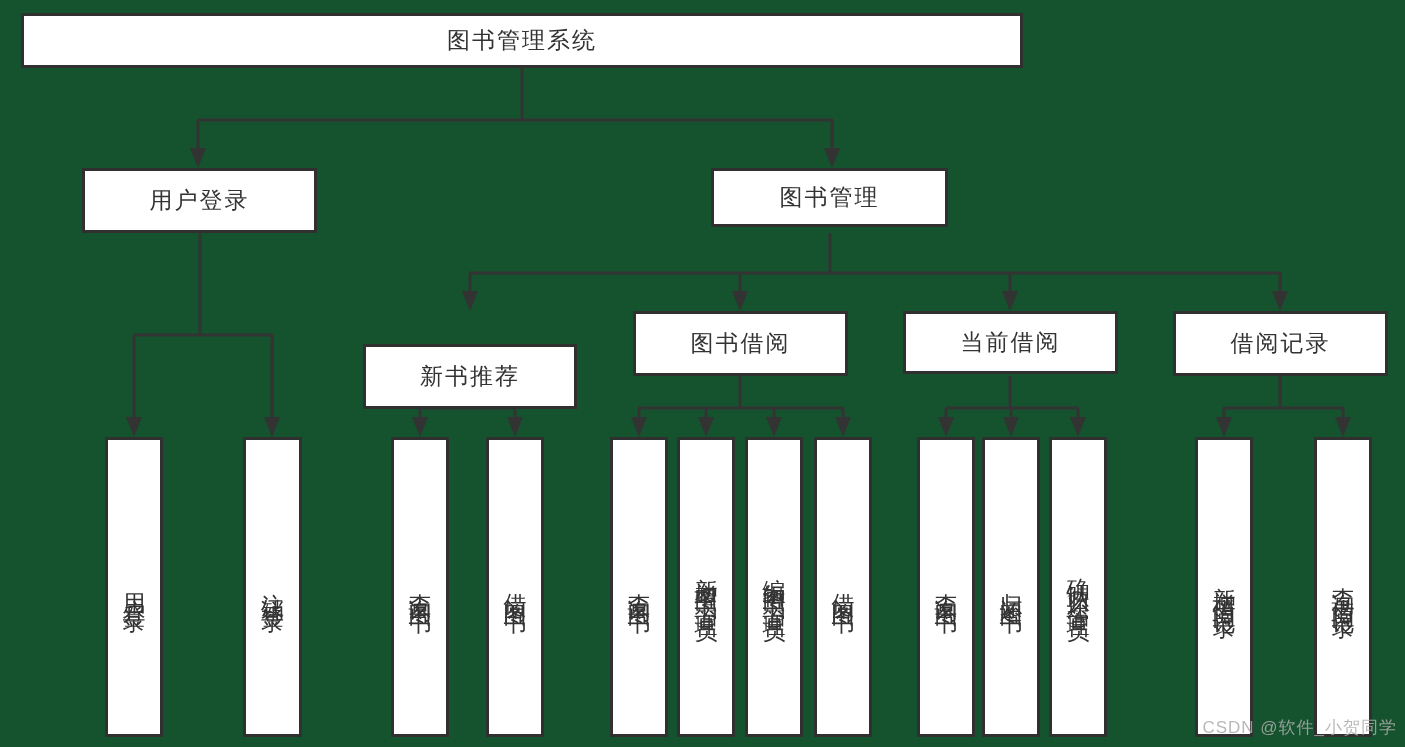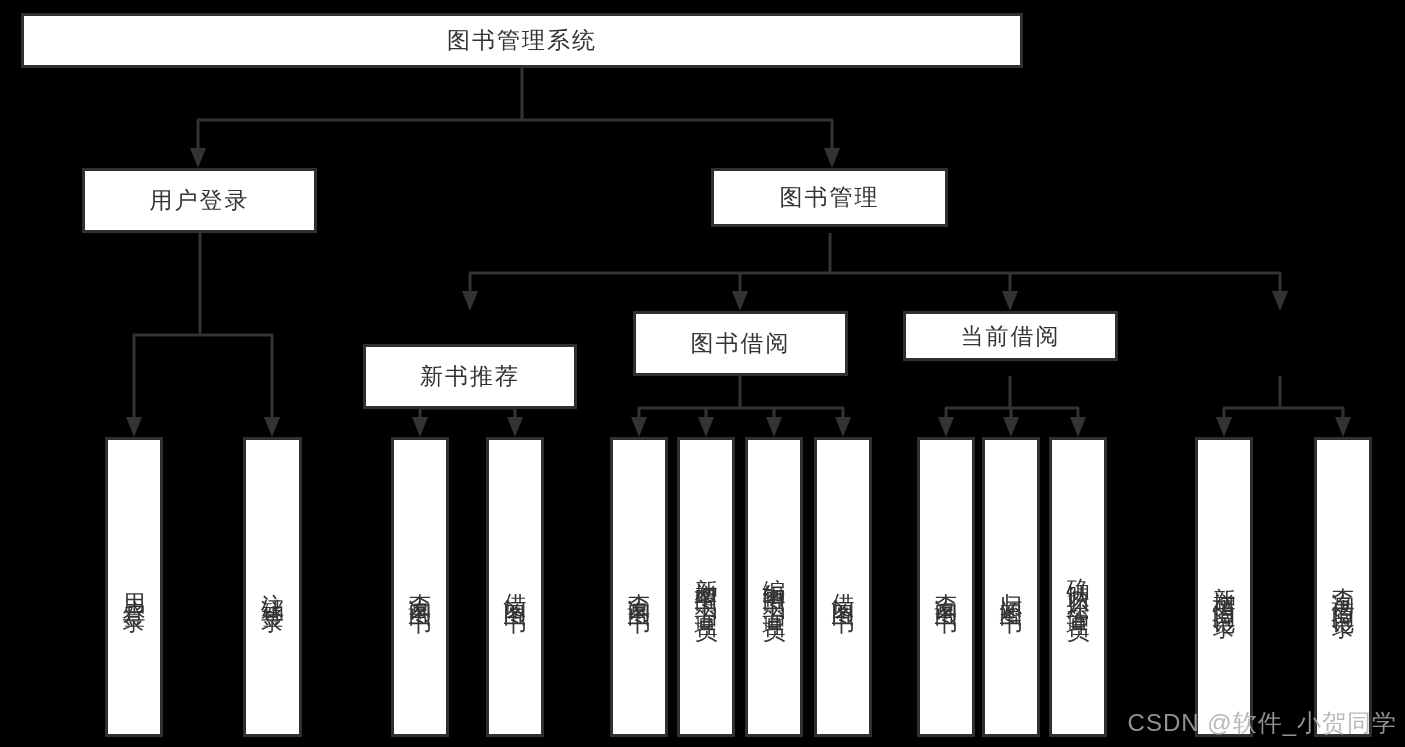--- a/index.html
+++ b/index.html
@@ -1,20 +1,20 @@
 <!DOCTYPE html>
 <html><head>
 <meta charset="utf-8">
 <style>
   html, body { margin: 0; padding: 0; background: #ffffff; }
   .stage {
     position: relative;
     width: 1405px;
     height: 747px;
-    background: #000000;
+    background: #14532d;
     font-family: "Liberation Sans", sans-serif;
     overflow: hidden;
   }
   .wires {
     position: absolute;
     left: 0; top: 0;
     width: 1405px; height: 747px;
   }
   .node {
     position: absolute;
@@ -34,21 +34,21 @@
   .node.v {
     writing-mode: vertical-rl;
     text-orientation: mixed;
     letter-spacing: 6px;
     font-size: 23px;
   }
   .watermark {
     position: absolute;
     right: 8px;
     bottom: 8px;
-    font-size: 24px;
+    font-size: 17px;
     letter-spacing: 1px;
     color: rgba(171, 171, 171, 0.85);
     white-space: nowrap;
   }
 </style>
 </head>
 <body>
 
 <div class="stage">
 
@@ -69,21 +69,22 @@
              M1224 437 l-8 -20 h16 Z M1343 437 l-8 -20 h16 Z"></path>
   </svg>
 
   <div class="node" style="left:21px; top:13px; width:1002px; height:55px;">图书管理系统</div>
 
   <div class="node" style="left:82px; top:168px; width:235px; height:65px;">用户登录</div>
   <div class="node" style="left:711px; top:168px; width:237px; height:59px;">图书管理</div>
 
   <div class="node" style="left:363px; top:311px; width:214px; height:65px;margin-top:33px;">新书推荐</div>
   <div class="node" style="left:633px; top:311px; width:215px; height:65px;">图书借阅</div>
-  <div class="node" style="left:903px; top:311px; width:215px; height:50px;">当前借阅</div>
+  <div class="node" style="left:903px; top:311px; width:215px; height:63px;">当前借阅</div>
+  <div class="node" style="left:1173px; top:311px; width:215px; height:65px;">借阅记录</div>
 
   <div class="node v" style="left:105px; top:437px; width:58px; height:300px;">用户登录</div>
   <div class="node v" style="left:243px; top:437px; width:59px; height:300px;">注销登录</div>
 
   <div class="node v" style="left:391px; top:437px; width:58px; height:300px;">查询图书</div>
   <div class="node v" style="left:486px; top:437px; width:58px; height:300px;">借阅图书</div>
 
   <div class="node v" style="left:610px; top:437px; width:58px; height:300px;">查询图书</div>
   <div class="node v" style="left:677px; top:437px; width:58px; height:300px;">新增图书（管理员）</div>
   <div class="node v" style="left:745px; top:437px; width:58px; height:300px;">编辑图书（管理员）</div>

